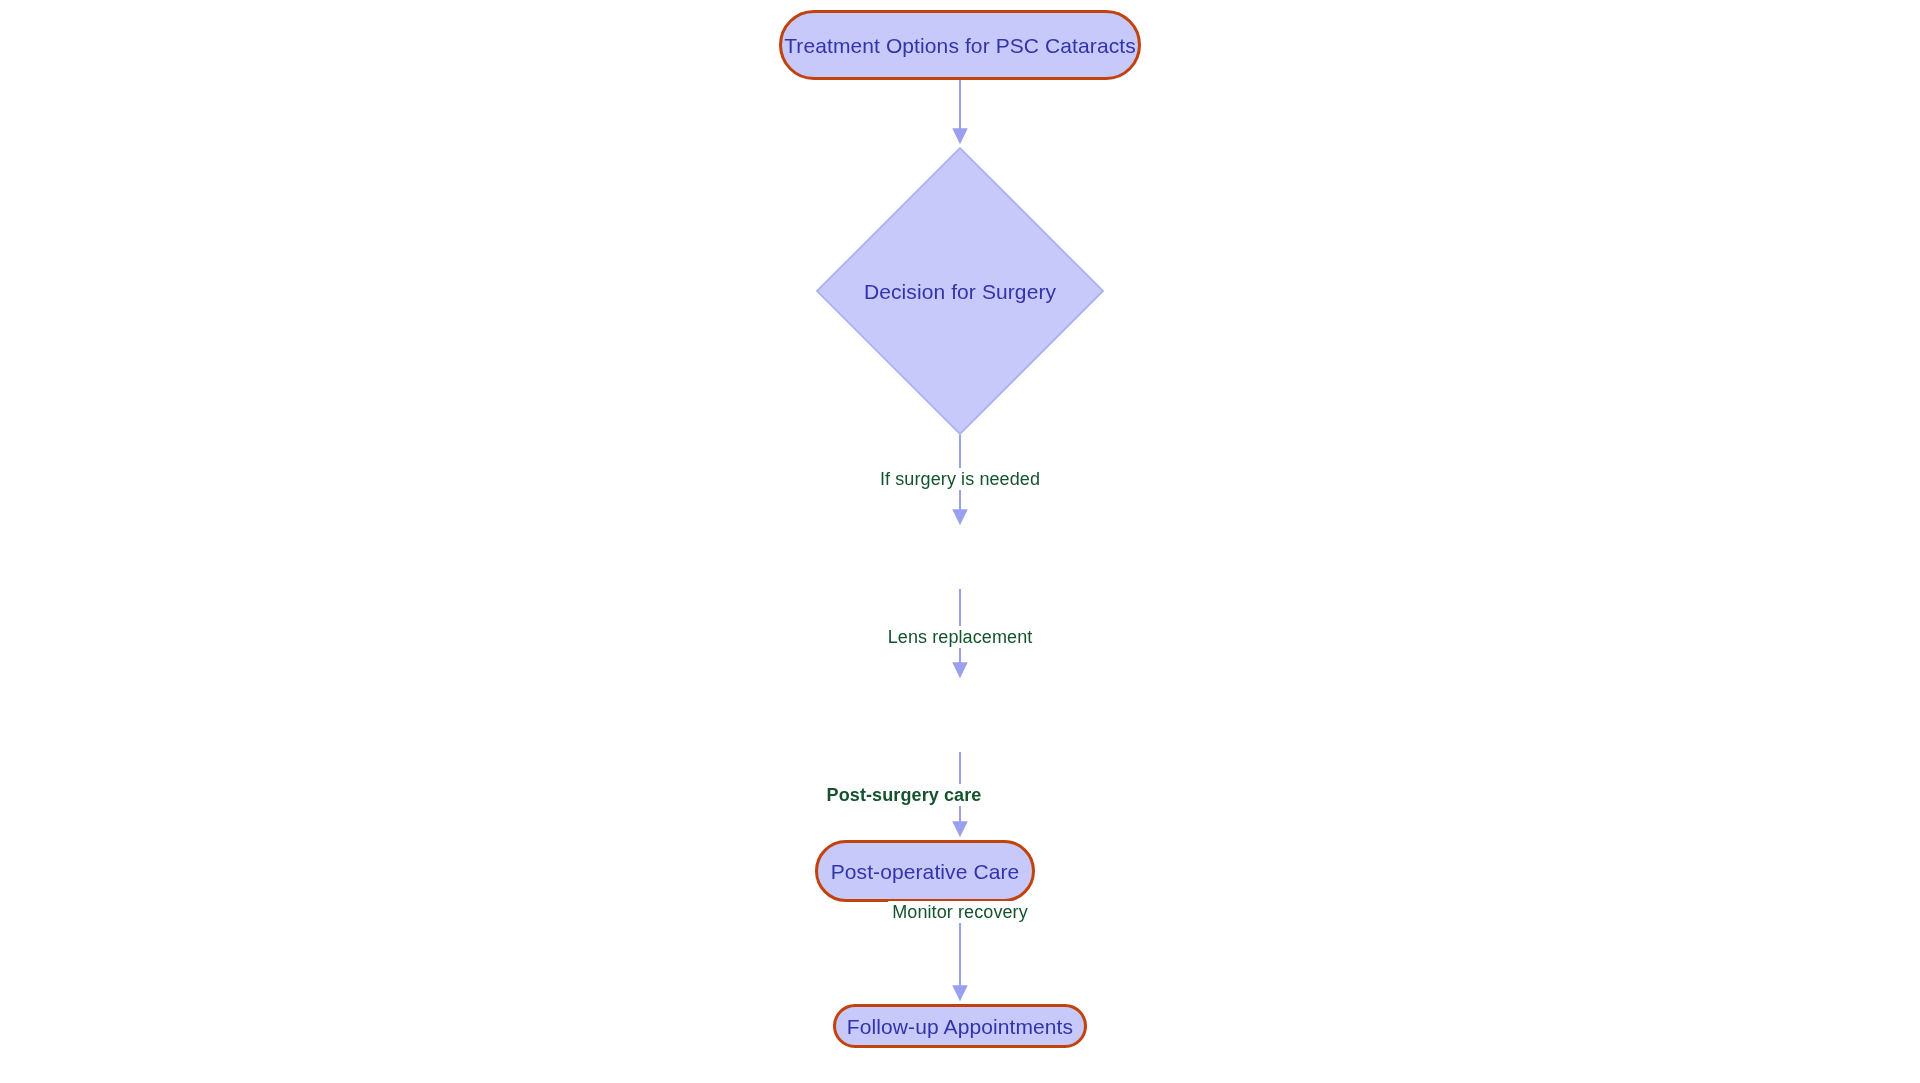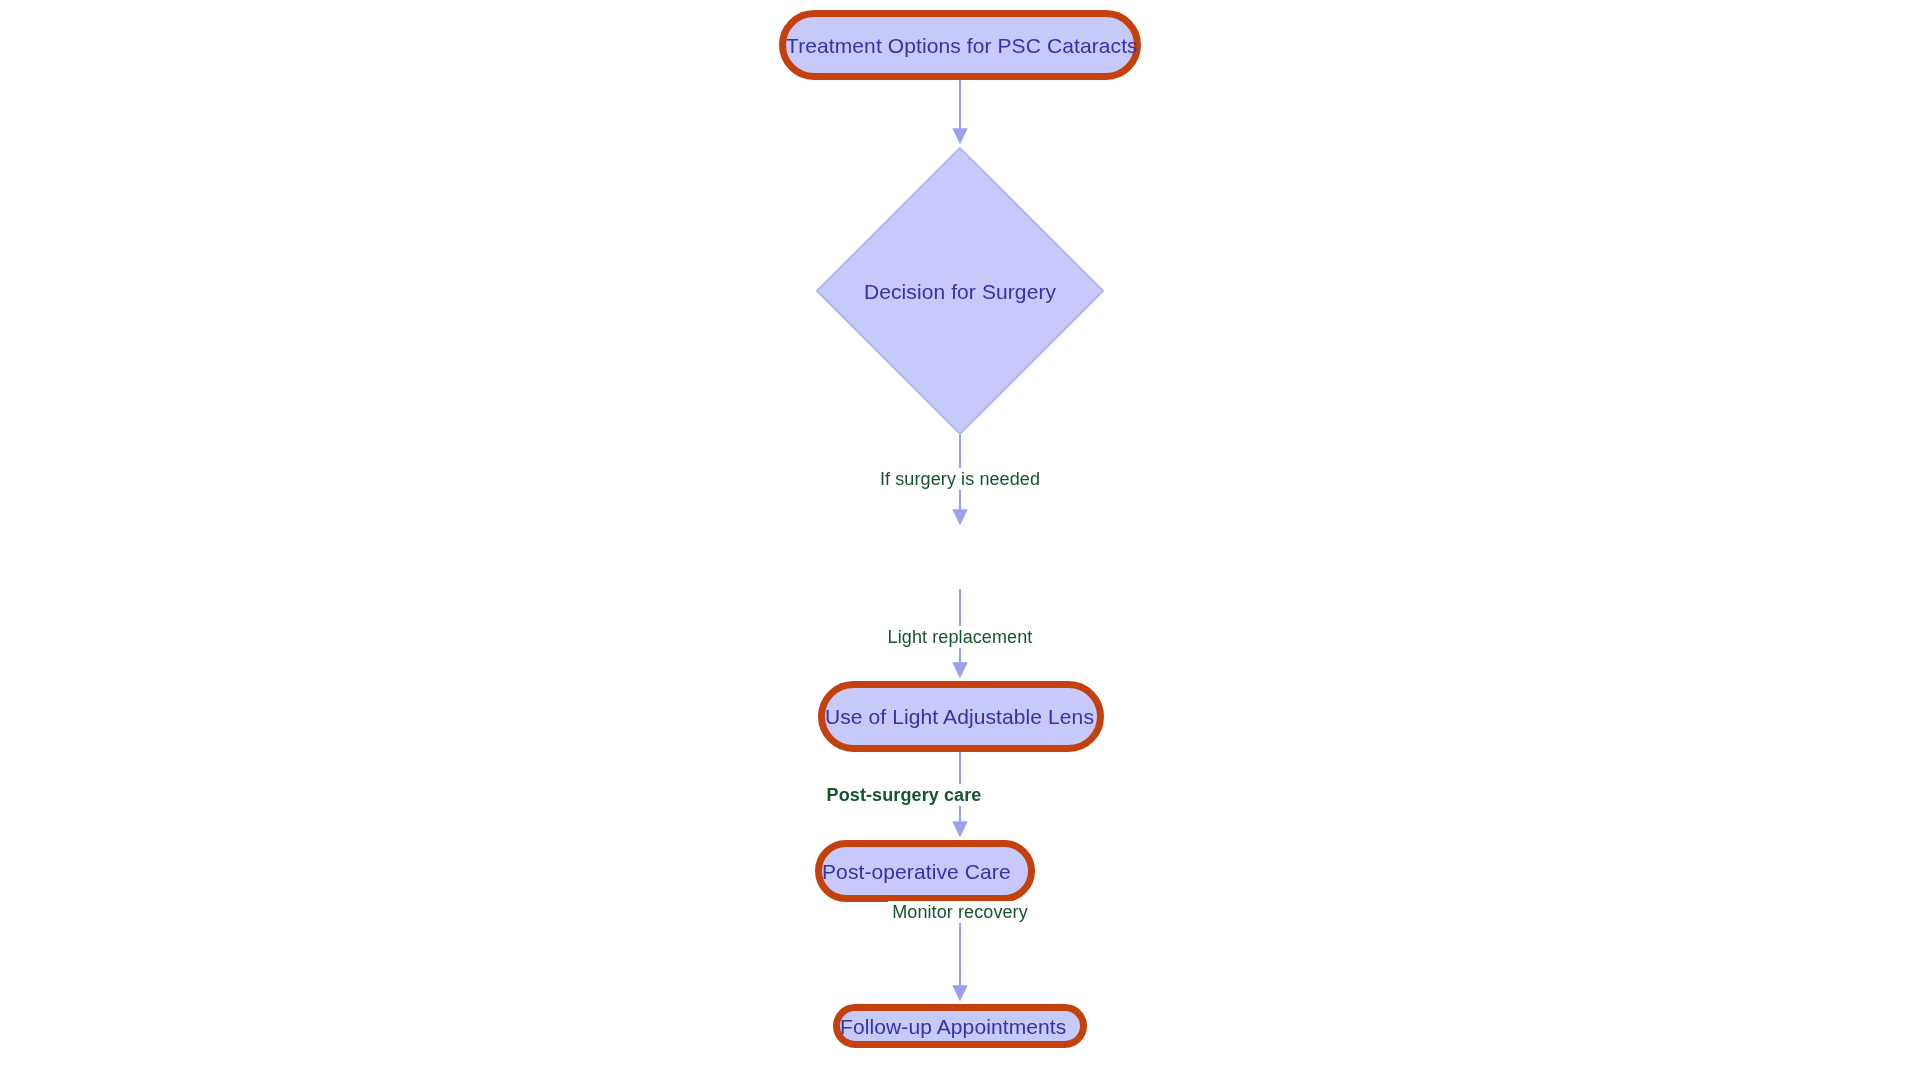--- a/index.html
+++ b/index.html
@@ -28,22 +28,23 @@
     height: 1083px;
     pointer-events: none;
   }
 
   
   .node {
     position: absolute;
     box-sizing: border-box;
     display: flex;
     align-items: center;
+    justify-content: center;
     background: #c6c9f9;
-    border: 7px solid #c2410c;
+    border: 3px solid #c2410c;
     color: #3333aa;
     font-size: 21px;
     line-height: 1;
     letter-spacing: 0.1px;
     white-space: nowrap;
   }
   .node.rounded {
     border-radius: 36px;
   }
   .node-label {
@@ -117,33 +118,30 @@
   </div>
 
   <div class="diamond-wrap" style="left:816px; top:147px; width:288px; height:288px;">
     <svg class="diamond-shape" viewBox="0 0 288 288" preserveAspectRatio="none" xmlns="http://www.w3.org/2000/svg">
       <polygon points="144,1 287,144 144,287 1,144" fill="#c6c9f9" stroke="#a8adf2" stroke-width="1.6"></polygon>
     </svg>
     <span class="diamond-label">Decision for Surgery</span>
   </div>
 
 
-  <div class="node rounded" style="left:818px; top:681px; width:286px; height:71px;">
-    <span class="node-label">Use of Light Adjustable Lens</span>
-  </div>
 
   <div class="node rounded" style="left:815px; top:840px; width:220px; height:62px;">
     <span class="node-label">Post-operative Care</span>
   </div>
 
   <div class="node rounded" style="left:833px; top:1004px; width:254px; height:44px;">
     <span class="node-label">Follow-up Appointments</span>
   </div>
 
   <div class="edge-label" style="left:960px; top:479px;">If surgery is needed</div>
 
-  <div class="edge-label" style="left:960px; top:637px;">Light replacement</div>
+  <div class="edge-label" style="left:960px; top:637px;">Lens replacement</div>
 
   <div class="edge-label" style="left:904px; top:795px;font-weight:bold;">Post-surgery care</div>
 
   <div class="edge-label" style="left:960px; top:912px;">Monitor recovery</div>
 
 </div>
 
 </body></html>

